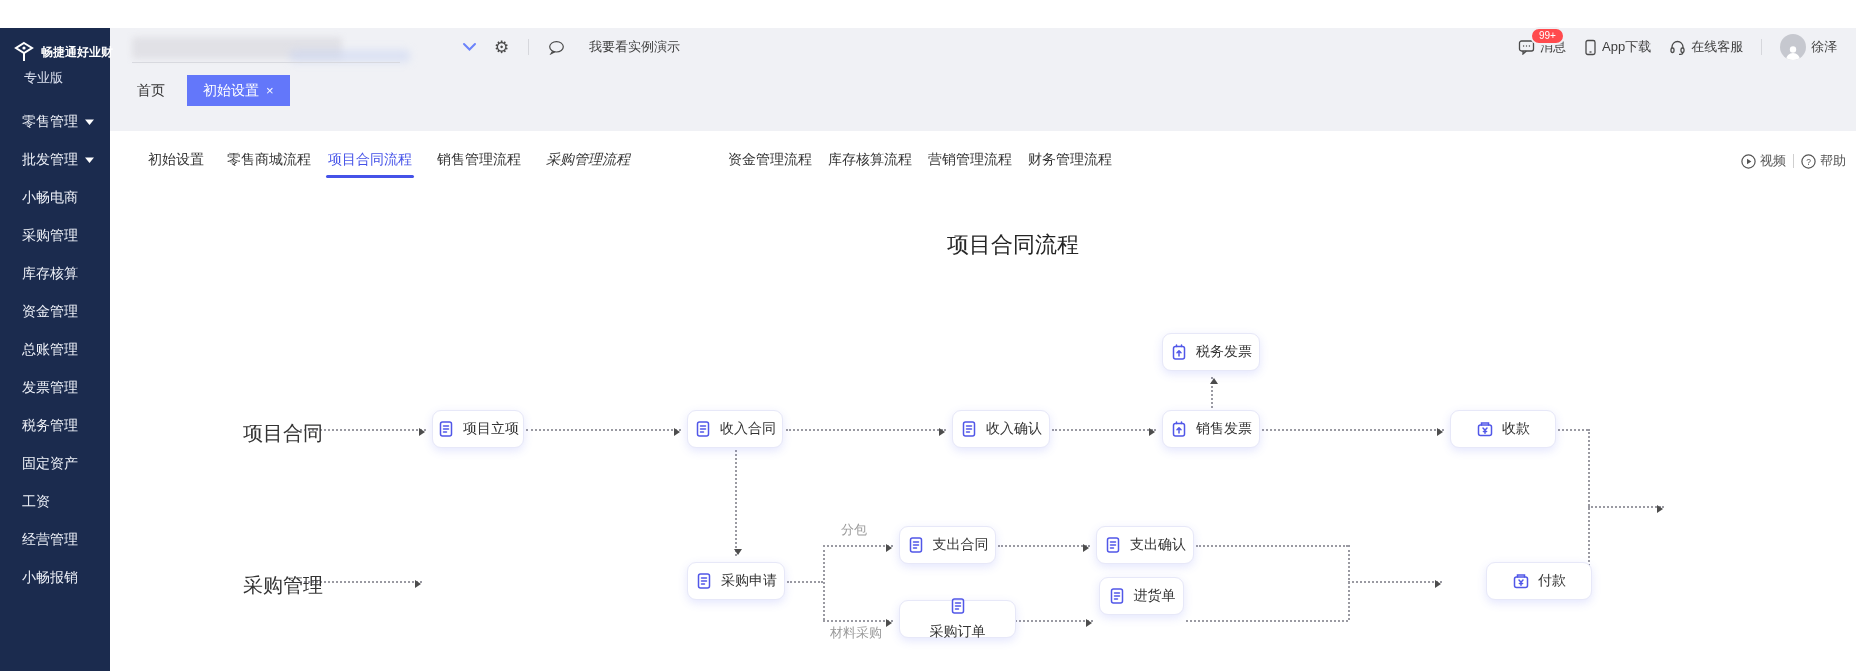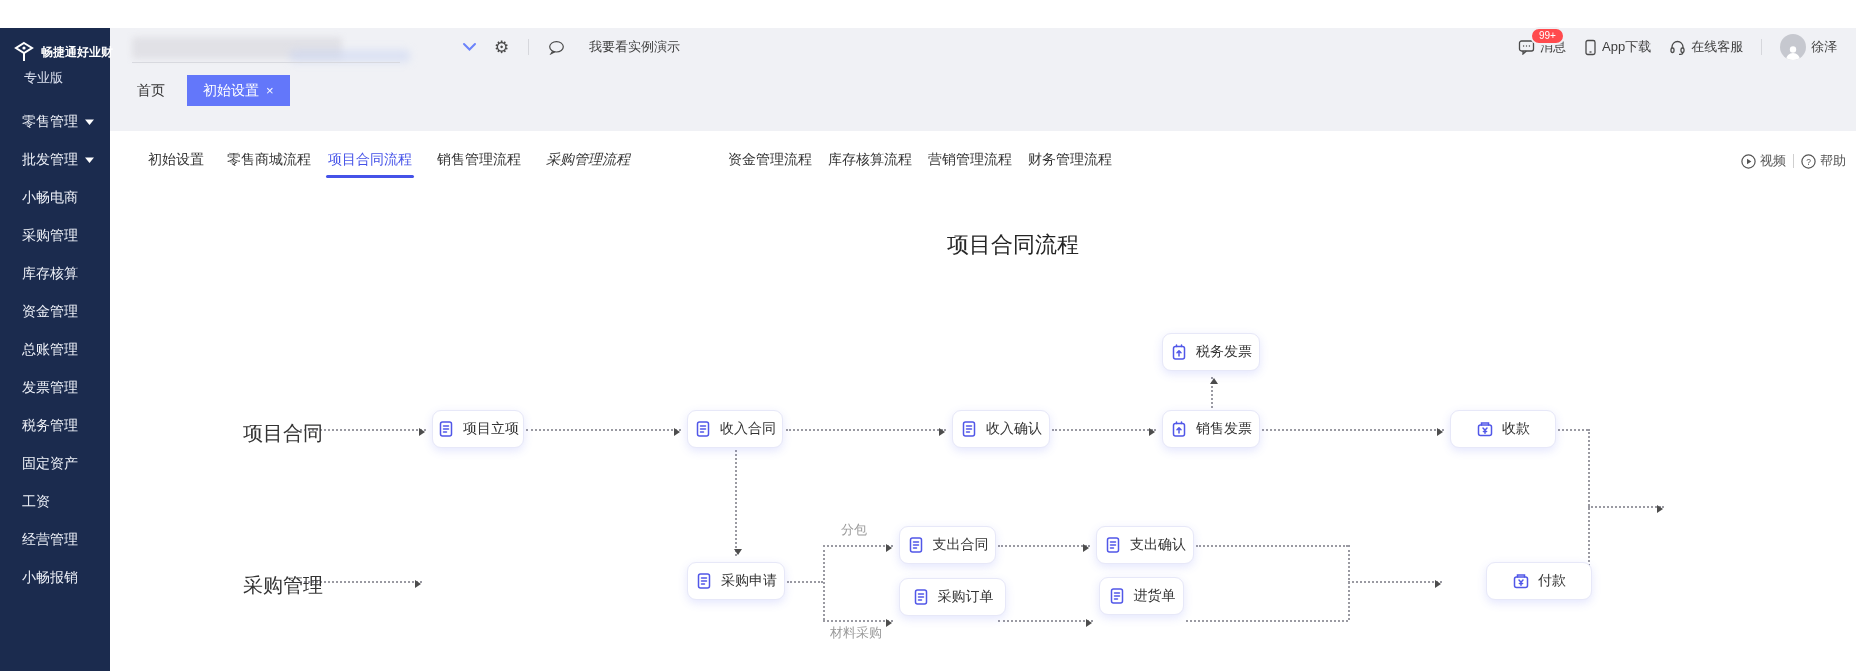--- a/index.html
+++ b/index.html
@@ -356,21 +356,21 @@
     </div>
     <div class="node clickable" style="left: 1096px; top: 526px; width: 98px;">
       <span style="display: flex;">
         <svg width="18" height="18" viewBox="0 0 18 18" fill="none" stroke="#5157e8" stroke-width="1.5" stroke-linecap="round">
           <rect x="3.5" y="2" width="11" height="14" rx="2"></rect>
           <path d="M6.5 6h5M6.5 9h5M6.5 12h3"></path>
         </svg>
       </span>
       <span>支出确认</span>
     </div>
-    <div class="node clickable" style="left: 899px; top: 578px; width: 107px;">
+    <div class="node clickable" style="left: 899px; top: 600px; width: 117px; flex-direction: column;">
       <span style="display: flex;">
         <svg width="18" height="18" viewBox="0 0 18 18" fill="none" stroke="#5157e8" stroke-width="1.5" stroke-linecap="round">
           <rect x="3.5" y="2" width="11" height="14" rx="2"></rect>
           <path d="M6.5 6h5M6.5 9h5M6.5 12h3"></path>
         </svg>
       </span>
       <span>采购订单</span>
     </div>
     <div class="node clickable" style="left: 1099px; top: 577px; width: 85px;">
       <span style="display: flex;">

